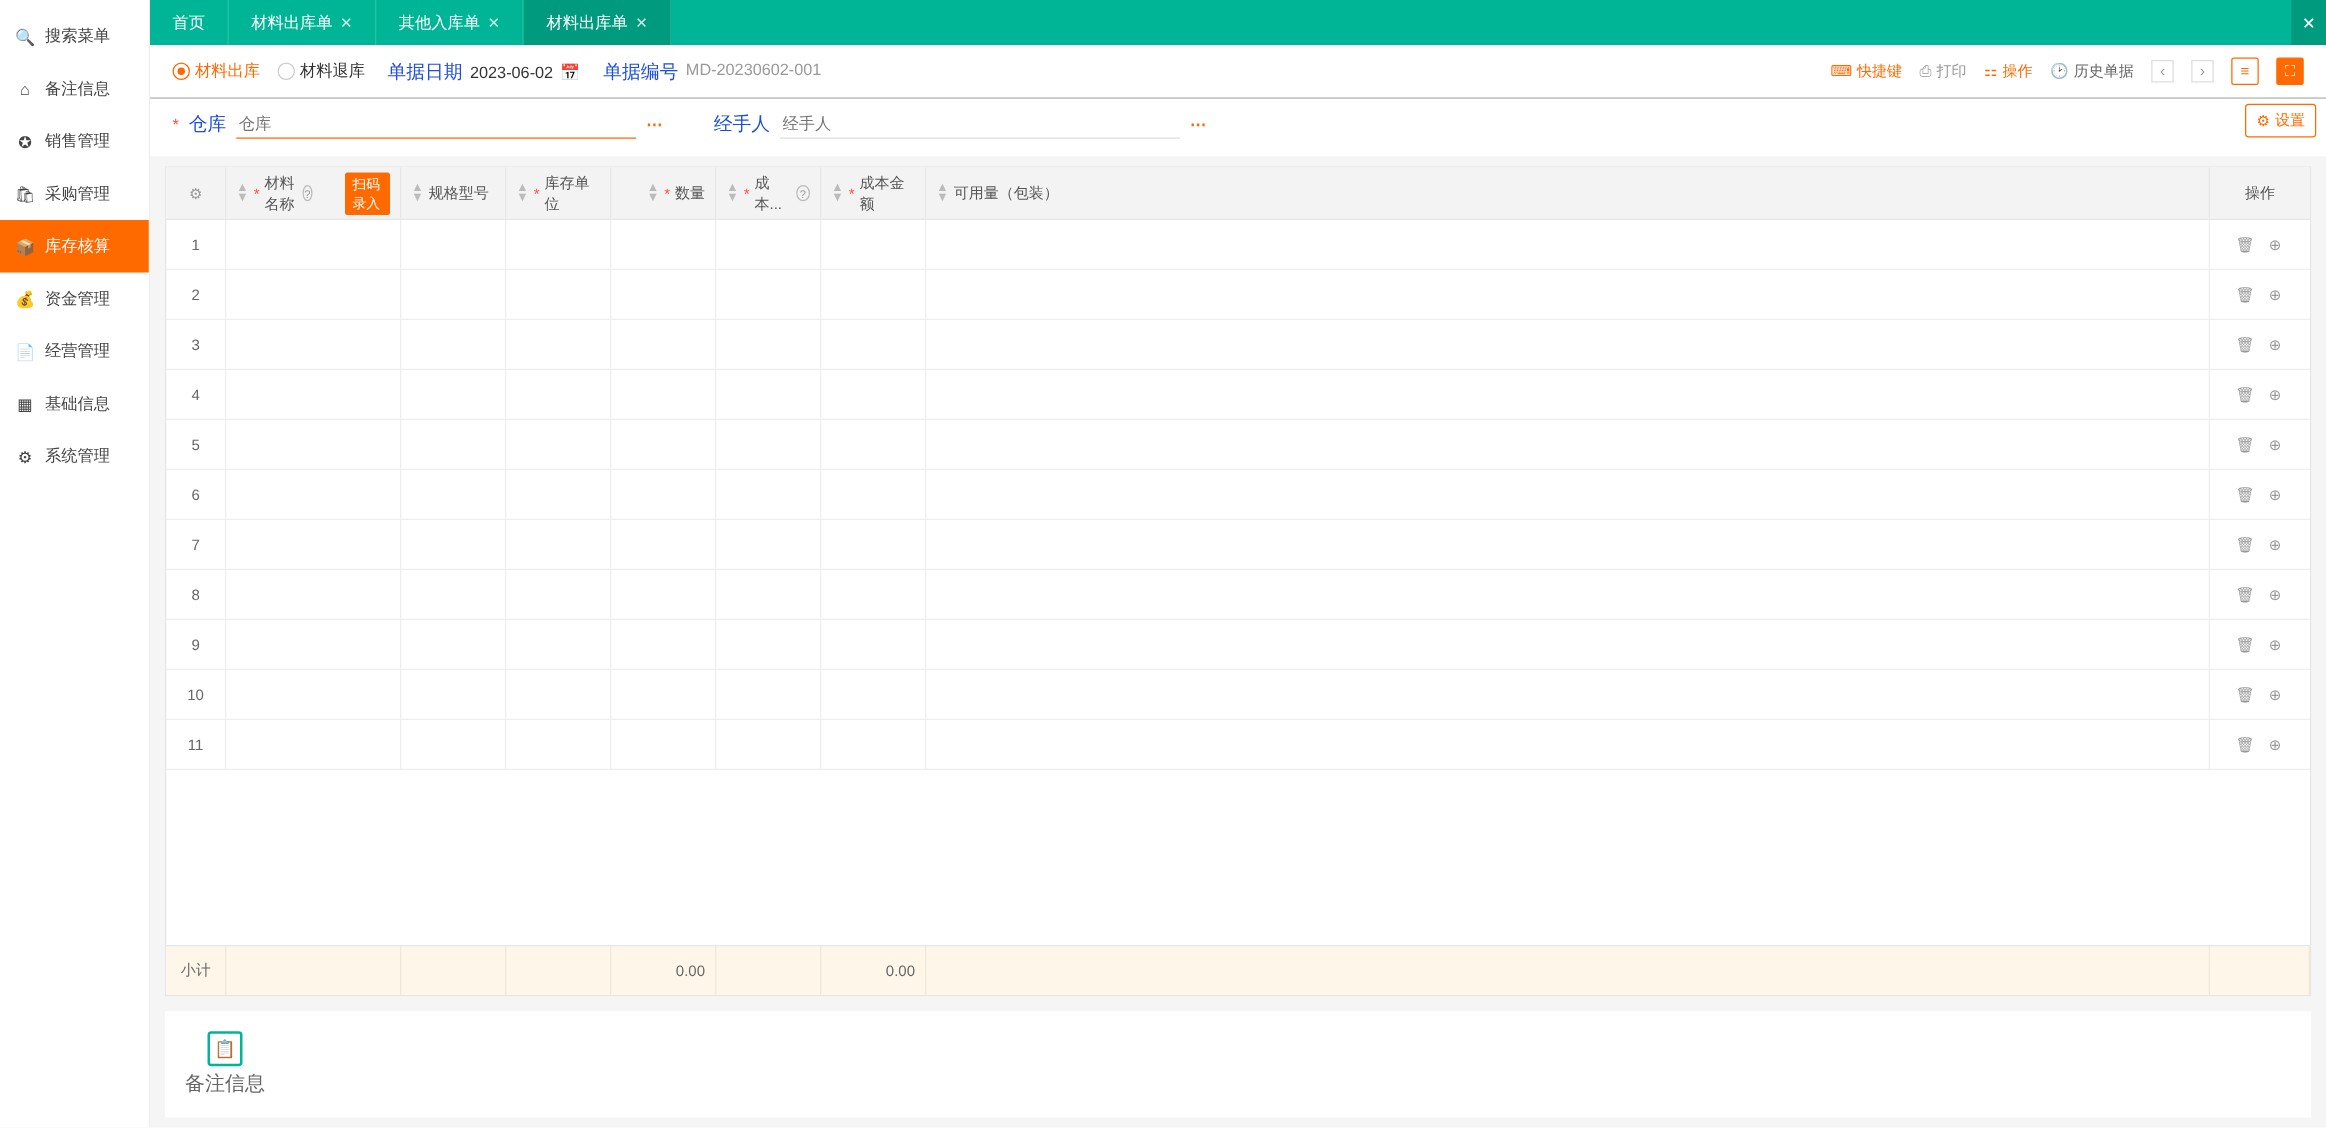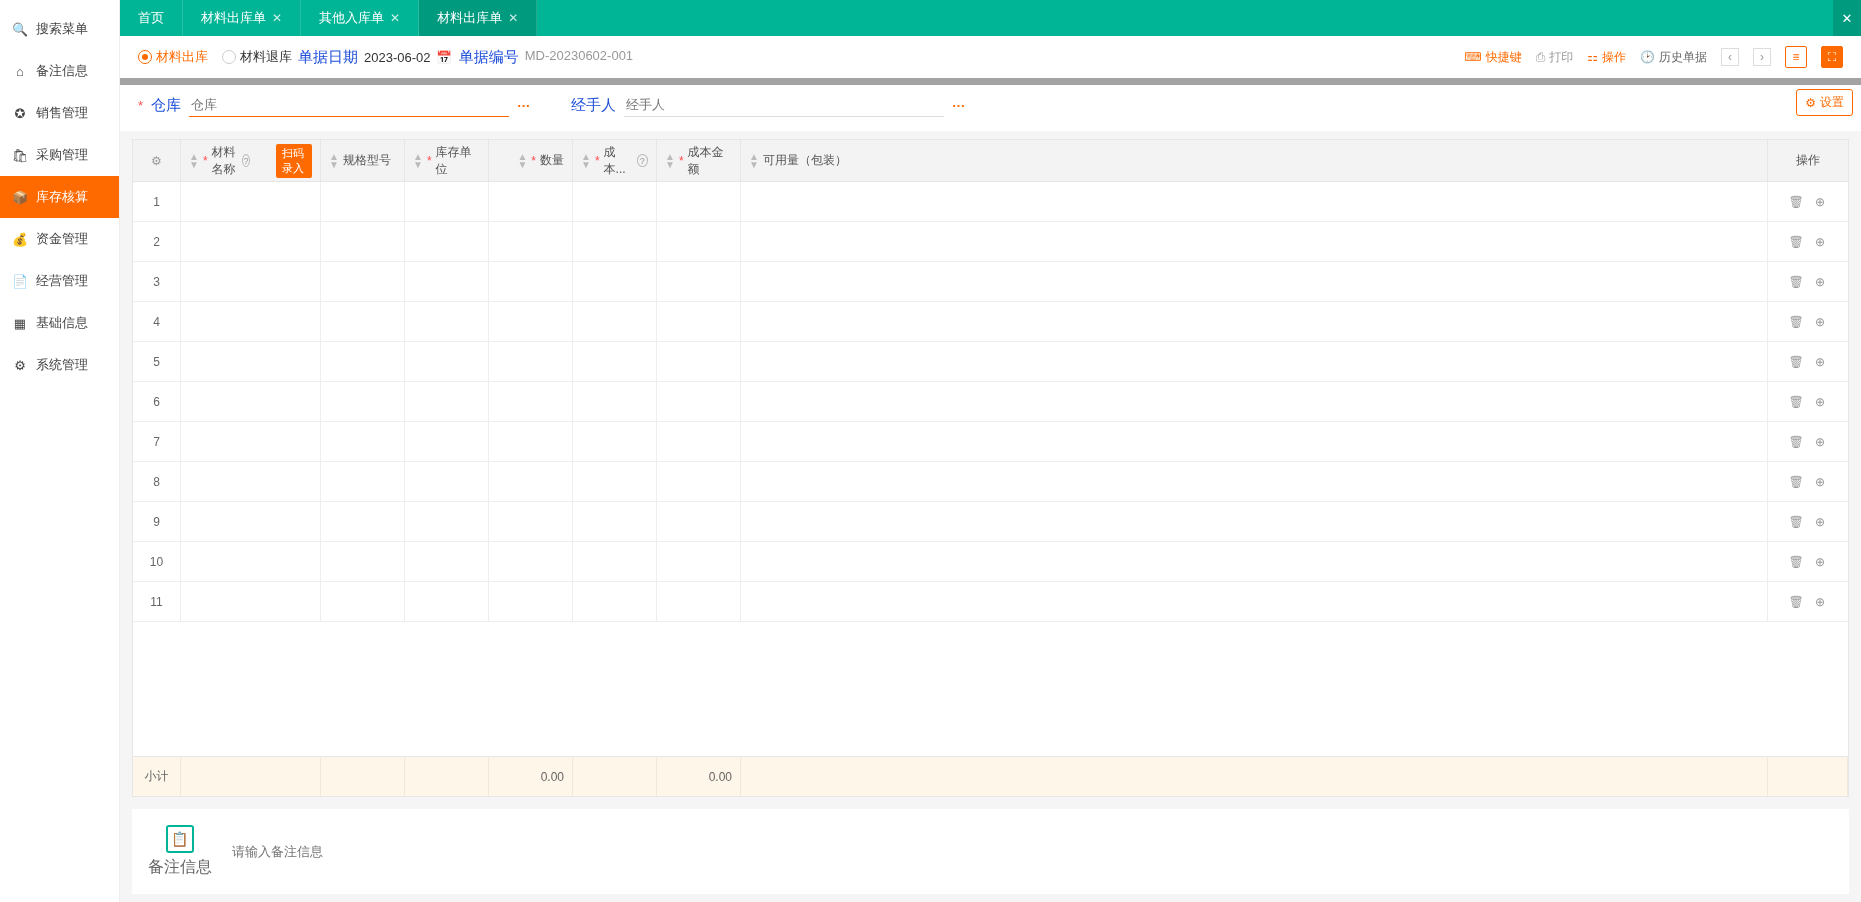--- a/index.html
+++ b/index.html
@@ -16,21 +16,21 @@
 .main { flex: 1; display: flex; flex-direction: column; min-width: 0; }
 
 
 .tabs-bar { background: #00b596; display: flex; align-items: center; height: 36px; color: #fff; position: relative; }
 .tab { padding: 0 18px; height: 100%; display: flex; align-items: center; gap: 6px; cursor: pointer; border-right: 1px solid rgba(255,255,255,0.15); font-size: 13px; }
 .tab.active { background: #009a7e; }
 .tab-close { font-size: 12px; opacity: 0.8; }
 .tabs-close-all { margin-left: auto; width: 28px; height: 36px; display: flex; align-items: center; justify-content: center; cursor: pointer; background: rgba(0,0,0,0.15); }
 
 
-.toolbar { background: #fff; border-bottom: 7px solid #a3a3a3; padding: 10px 18px; display: flex; align-items: center; gap: 6px; position: relative; }
+.toolbar { background: #fff; border-bottom: 1px solid #a3a3a3; padding: 10px 18px; display: flex; align-items: center; gap: 18px; position: relative; }
 .type-radio { display: flex; gap: 14px; align-items: center; }
 .radio-item { display: flex; align-items: center; gap: 4px; cursor: pointer; }
 .radio-dot { width: 14px; height: 14px; border-radius: 50%; border: 1px solid #ccc; position: relative; }
 .radio-dot.checked { border-color: #ff6a00; }
 .radio-dot.checked::after { content:""; position:absolute; inset:3px; background:#ff6a00; border-radius:50%; }
 .radio-label.checked { color: #ff6a00; }
 .field-label { color: #1d4ed8; font-size: 15px; }
 .field-value { color: #333; font-size: 13px; }
 .cal-icon { color: #ff6a00; }
 .toolbar-actions { margin-left: auto; display: flex; align-items: center; gap: 14px; color: #ff6a00; font-size: 12px; }
@@ -481,16 +481,15 @@
       </div>
     </div>
 
     <div class="remarks">
       <div class="remark-icon-box">
         <div class="remark-icon">
           <span style="font-size:14px">📋</span>
         </div>
         <span style="font-size:16px;color:#666">备注信息</span>
       </div>
-      <input class="remark-input" placeholder="请输入备注信息" style="">
     </div>
   </div>
 </div>
 
 </body></html>

